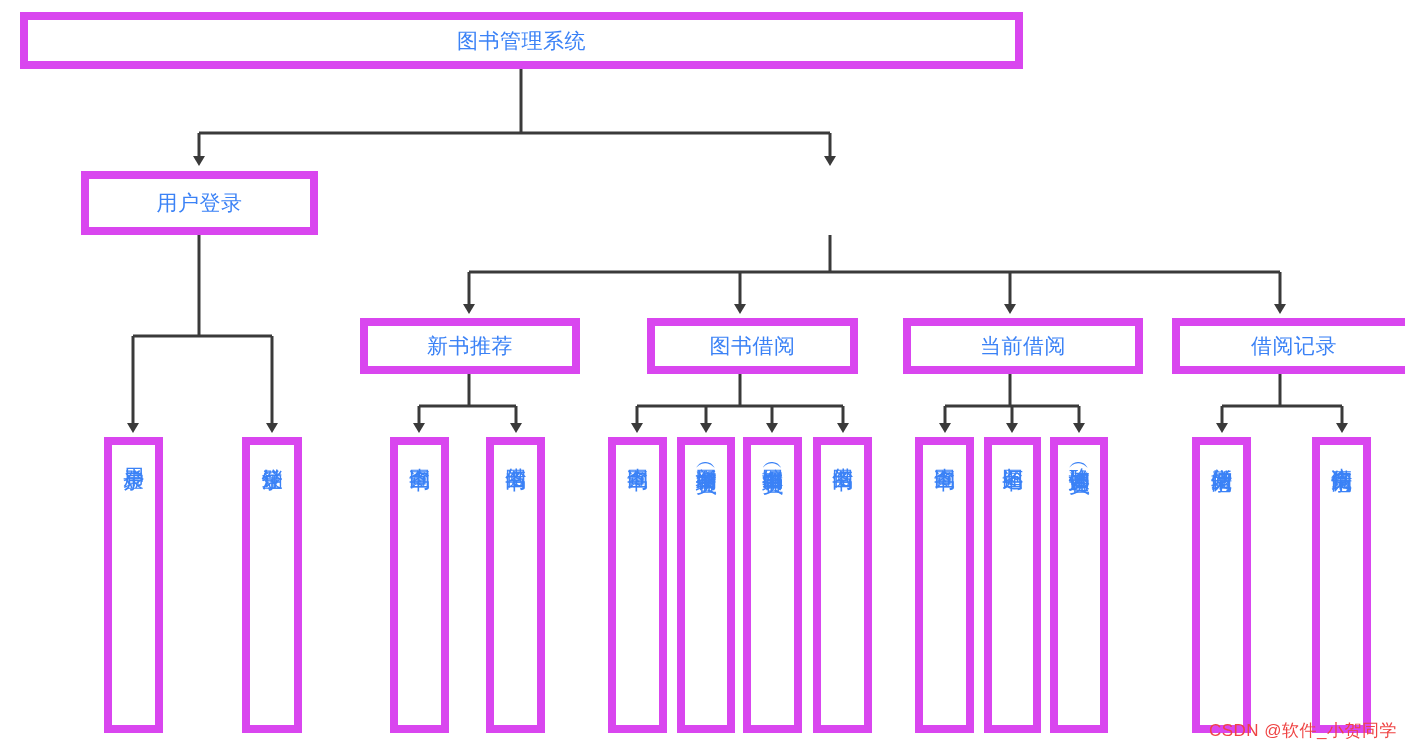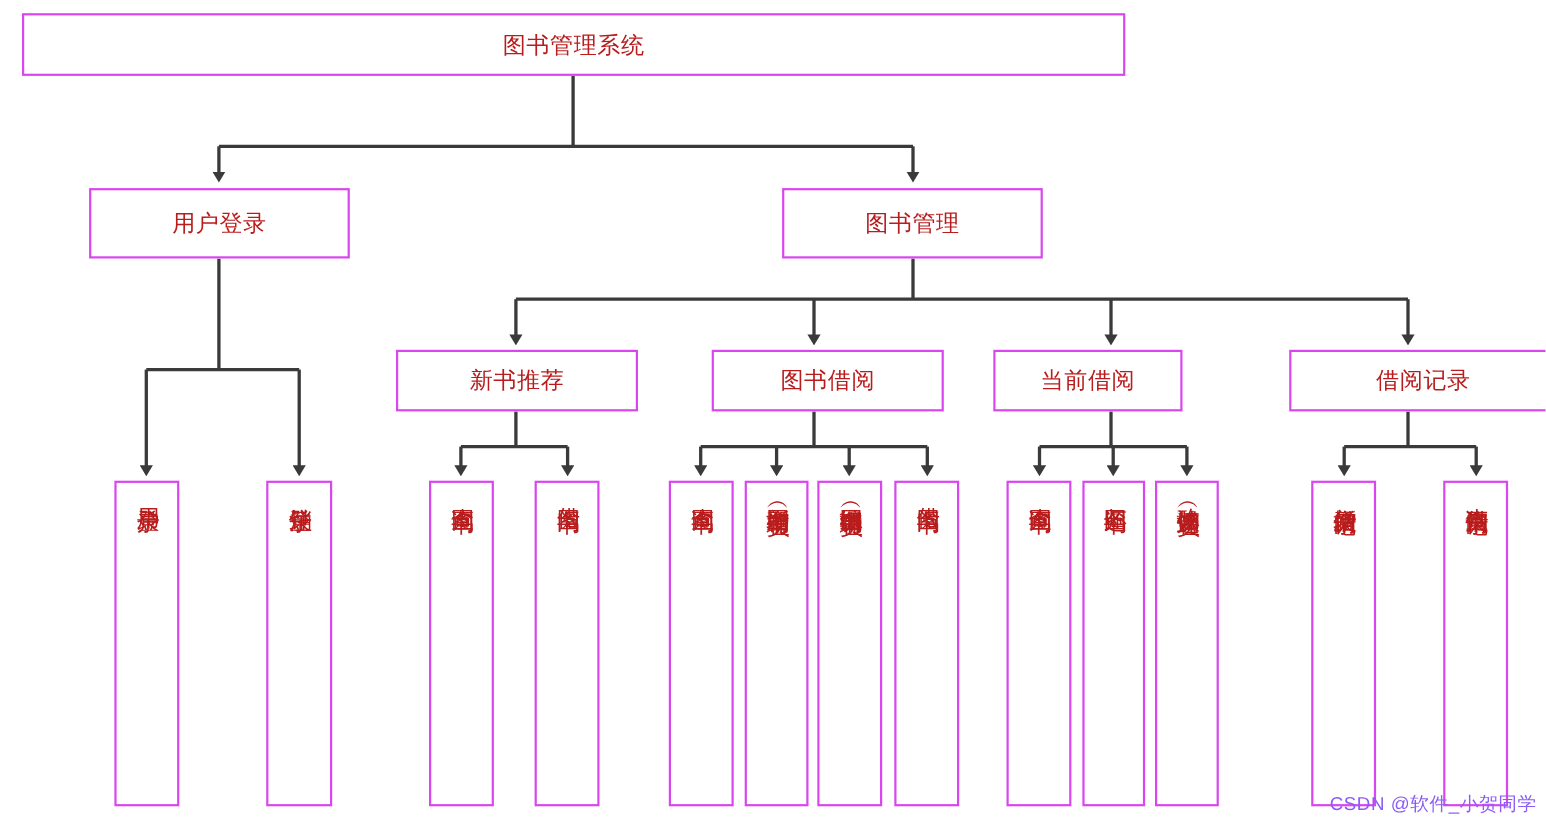--- a/index.html
+++ b/index.html
@@ -25,25 +25,25 @@
     left: 0;
     top: 0;
     width: 1405px;
     height: 747px;
     pointer-events: none;
   }
   .node {
     position: absolute;
     box-sizing: border-box;
     background: #ffffff;
-    border: 2px solid #d946ef;
+    border: 8px solid #d946ef;
     display: flex;
     align-items: center;
     justify-content: center;
-    color: #b91c1c;
+    color: #3b82f6;
   }
   .node.horizontal {
     font-size: 21px;
     letter-spacing: 0.5px;
   }
   .node.vertical {
     align-items: flex-start;
     justify-content: center;
     padding-top: 6px;
   }
@@ -54,21 +54,21 @@
     line-height: 1.08;
     letter-spacing: 1px;
     white-space: nowrap;
     text-align: left;
   }
   .watermark {
     position: absolute;
     right: 8px;
     bottom: 5px;
     font-size: 17px;
-    color: #8b5cf6;
+    color: #ef4444;
     letter-spacing: 0.5px;
     white-space: nowrap;
     pointer-events: none;
   }
 </style>
 </head>
 <body>
 
 <div id="diagram-root">
 
@@ -122,31 +122,28 @@
     </g>
   </svg>
 
   <div class="node horizontal" style="left:20px; top:12px; width:1003px; height:57px;">
     <span>图书管理系统</span>
   </div>
 
   <div class="node horizontal" style="left:81px; top:171px; width:237px; height:64px;">
     <span>用户登录</span>
   </div>
-  <div class="node horizontal" style="left:711px; top:171px; width:237px; height:64px;">
-    <span>图书管理</span>
-  </div>
 
   <div class="node horizontal" style="left:360px; top:318px; width:220px; height:56px;text-align:center;">
     <span>新书推荐</span>
   </div>
   <div class="node horizontal" style="left:647px; top:318px; width:211px; height:56px;">
     <span>图书借阅</span>
   </div>
-  <div class="node horizontal" style="left:903px; top:318px; width:172px; height:56px;">
+  <div class="node horizontal" style="left:903px; top:318px; width:240px; height:56px;">
     <span>当前借阅</span>
   </div>
   <div class="node horizontal" style="left:1172px; top:318px; width:244px; height:56px;">
     <span>借阅记录</span>
   </div>
 
   <div class="node vertical" style="left:104px; top:437px; width:59px; height:296px;">
     <span class="vlabel">用户登录</span>
   </div>
   <div class="node vertical" style="left:242px; top:437px; width:60px; height:296px;">

